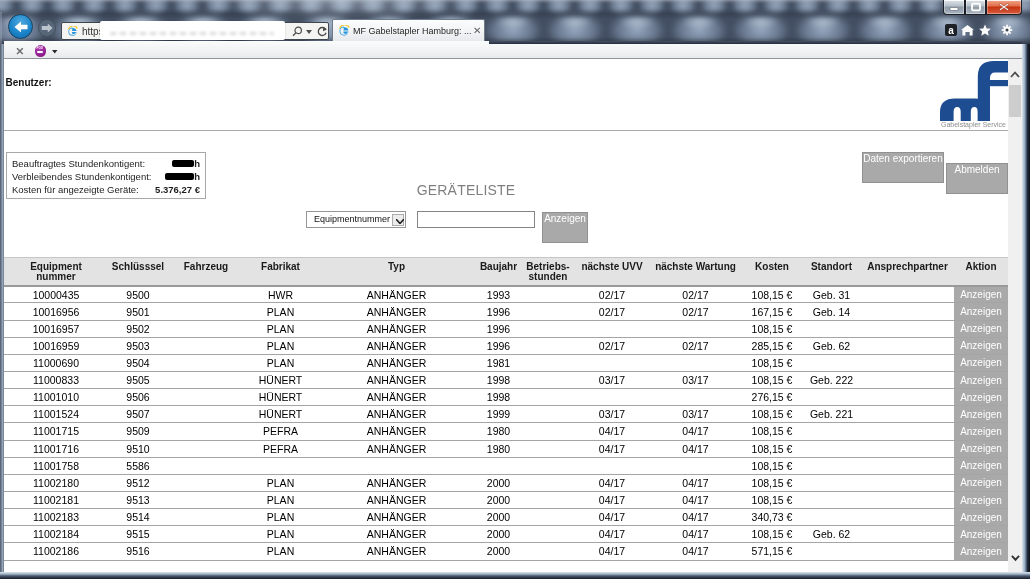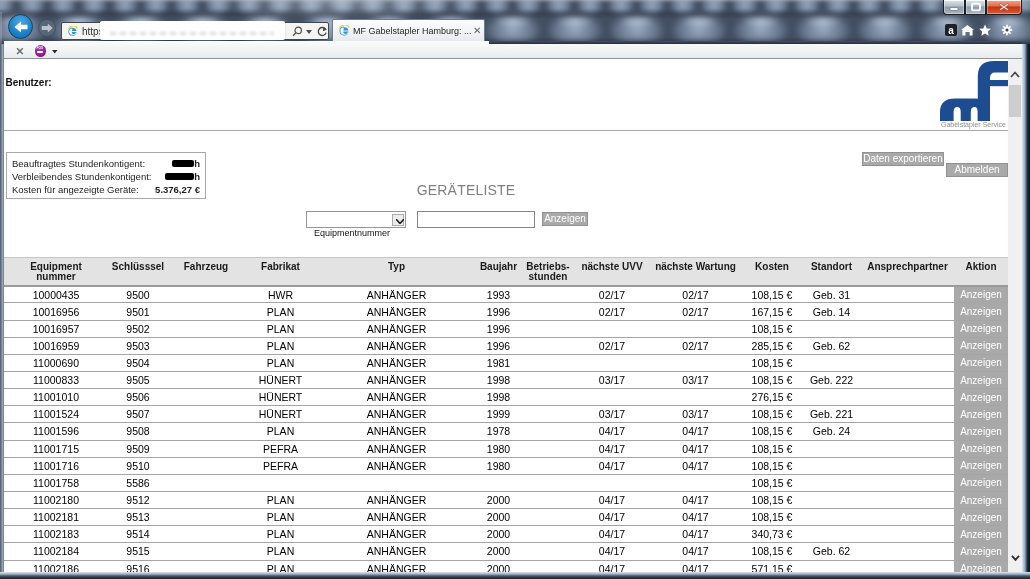--- a/index.html
+++ b/index.html
@@ -96,33 +96,33 @@
 #hr1{position:absolute;left:0;top:71px;width:1004px;height:1px;background:#aaa}
 
 
 #ibox{position:absolute;left:2px;top:93px;width:200px;height:47px;border:1px solid #a8a8a8;
  font-size:9.5px;color:#1c1c1c}
 #ibox .r{position:absolute;left:5px;white-space:nowrap}
 #ibox .v{position:absolute;font-weight:bold;white-space:nowrap}
 .blob{position:absolute;background:#000;border-radius:2px}
 
 
-.gbtn{position:absolute;height:14px;background:#a9a9a9;border:1px solid #919191;color:#fff;
+.gbtn{position:absolute;height:31px;background:#a9a9a9;border:1px solid #919191;color:#fff;
  font-size:10px;text-align:center;line-height:12px}
 #btnexp{left:858px;top:93px;width:82px}
 #btnabm{left:942px;top:104px;width:62px}
 
 
 #gtitle{position:absolute;left:0;top:122.5px;width:924px;text-align:center;font-size:14px;
  color:#7f7f7f;letter-spacing:.2px}
 
 
 #fsel{position:absolute;left:302px;top:152px;width:100px;height:17px;border:1px solid #969696;
  background:#fff}
-#fsel .t{position:absolute;left:7px;top:16px;font-size:9px;color:#111;white-space:nowrap}
+#fsel .t{position:absolute;left:7px;top:2px;font-size:9px;color:#111;white-space:nowrap}
 #fsel .b{position:absolute;right:1.5px;top:1.5px;width:12px;height:12px;background:#ececec;
  border:1px solid #ababab}
 #finp{position:absolute;left:412.5px;top:152px;width:118px;height:17px;border:1px solid #848484;background:#fff}
 #fbtn{left:538px;top:153px;width:46px}
 
 
 table{position:absolute;left:0;top:197.5px;width:1004px;border-collapse:collapse;table-layout:fixed}
 th{background:#e3e3e3;border-top:1px solid #c6c6c6;border-bottom:2px solid #9a9a9a;
  font-size:10px;font-weight:bold;color:#1a1a1a;vertical-align:top;padding-top:4px;height:28.8px;
  line-height:10.5px}
@@ -427,35 +427,20 @@
             <td>1999</td>
             <td></td>
             <td>03/17</td>
             <td>03/17</td>
             <td>108,15 €</td>
             <td>Geb. 221</td>
             <td></td>
             <td class="akt">Anzeigen</td>
           </tr>
 <tr>
-            <td>11001596</td>
-            <td>9508</td>
-            <td></td>
-            <td>PLAN</td>
-            <td>ANHÄNGER</td>
-            <td>1978</td>
-            <td></td>
-            <td>04/17</td>
-            <td>04/17</td>
-            <td>108,15 €</td>
-            <td>Geb. 24</td>
-            <td></td>
-            <td class="akt">Anzeigen</td>
-          </tr>
-<tr>
             <td>11001715</td>
             <td>9509</td>
             <td></td>
             <td>PEFRA</td>
             <td>ANHÄNGER</td>
             <td>1980</td>
             <td></td>
             <td>04/17</td>
             <td>04/17</td>
             <td>108,15 €</td>

